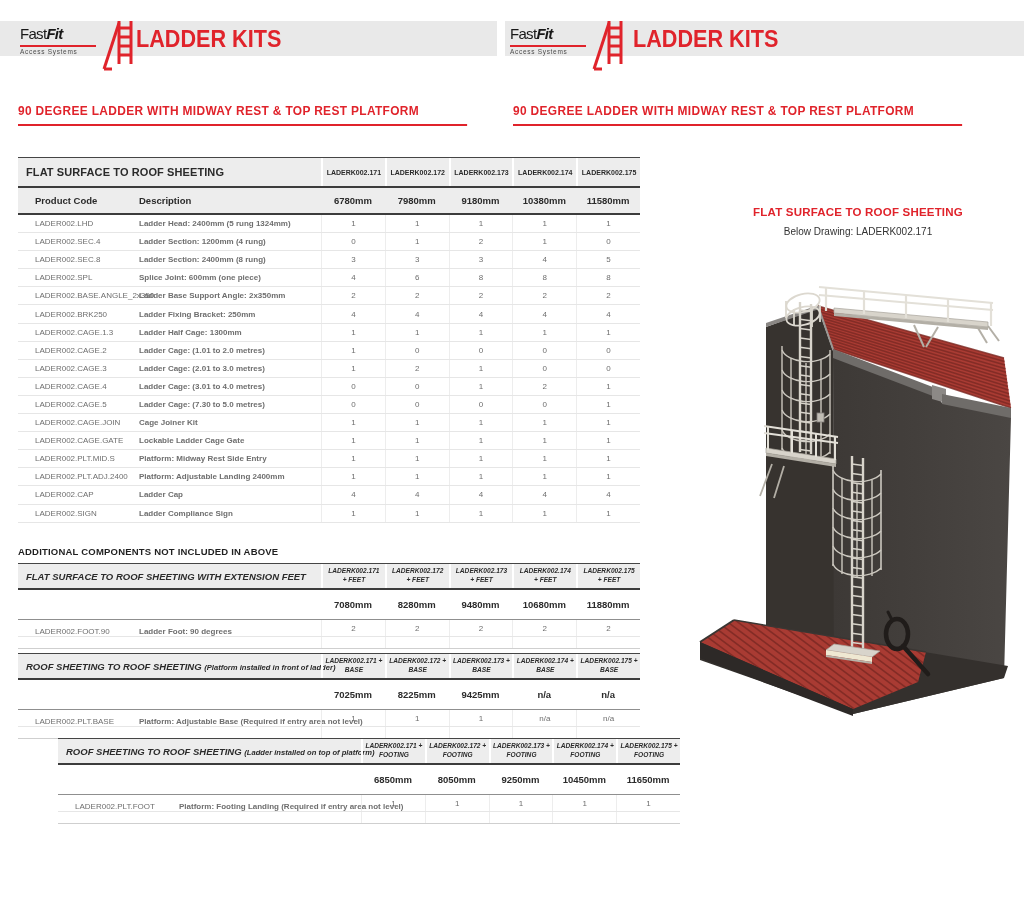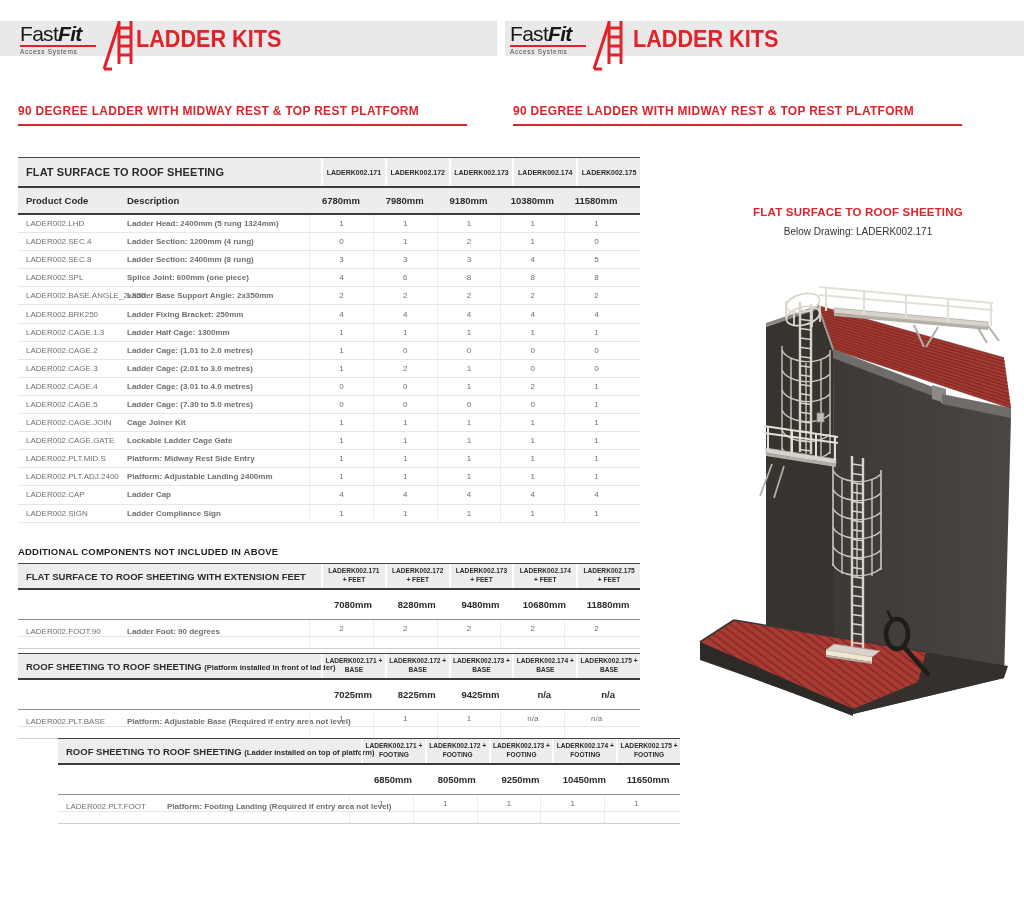--- a/index.html
+++ b/index.html
@@ -10,61 +10,61 @@
   }
 
   
   .mast{position:absolute;top:21px;height:35px;background:#e9e9e9;}
   .mast-left{left:0;width:497px;}
   .mast-right{left:505px;width:519px;}
 
   .logo{position:absolute;top:23px;width:120px;}
   .logo-l{left:20px;}
   .logo-r{left:510px;}
-  .logo-text{font-size:21px;color:#181818;letter-spacing:-0.7px;line-height:21px;white-space:nowrap;}
+  .logo-text{font-size:15px;color:#181818;letter-spacing:-0.7px;line-height:21px;white-space:nowrap;}
   .logo-text .fit{font-weight:bold;font-style:italic;}
   .logo-rule{width:76px;height:2px;background:#e0232b;margin-top:1px;}
   .logo-tag{font-size:6.5px;color:#4d4d4d;letter-spacing:0.7px;margin-top:1px;white-space:nowrap;}
   .logo-ladder{position:absolute;top:-4px;left:78px;}
 
   .kits-title{position:absolute;top:26px;font-size:23px;font-weight:bold;color:#e0232b;
     transform:scaleX(.94);transform-origin:left;white-space:nowrap;letter-spacing:0px;}
   .kits-l{left:136px;} .kits-r{left:633px;}
 
   
   .sec-head{position:absolute;top:104px;width:463px;color:#e0232b;font-weight:bold;
     font-size:12.3px;letter-spacing:0.35px;padding-bottom:6px;border-bottom:2px solid #e0232b;
     transform:scaleX(.97);transform-origin:left;white-space:nowrap;}
   .sec-l{left:18px;} .sec-r{left:513px;}
 
   
   .t{position:absolute;left:18px;width:622px;color:#6e6e6e;border-top:1px solid #454545;}
   .row{display:flex;align-items:center;box-sizing:border-box;}
   .c{box-sizing:border-box;}
-  .c-code{width:109px;padding-left:8px;font-size:8px;white-space:nowrap;}
+  .c-code{width:121px;padding-left:17px;font-size:8px;white-space:nowrap;}
   .c-desc{width:182px;font-size:8px;white-space:nowrap;font-weight:bold;}
   .c-q{width:63.8px;text-align:center;font-size:8px;}
   .hdr-title{width:303px;padding-left:8px;font-weight:bold;color:#2b2b2b;box-sizing:border-box;white-space:nowrap;}
   .spacer{width:303px;}
 
   .t1{top:157px;}
   .t1 .h1{height:30px;background:#ededed;border-bottom:2px solid #3c3c3c;}
   .t1 .h1 .hdr-title{font-size:11px;letter-spacing:0.1px;}
   .t1 .h1 .c-q{font-size:7px;font-weight:bold;color:#2b2b2b;border-left:2px solid #ffffff;
     height:100%;display:flex;align-items:center;justify-content:center;}
   .t1 .h2{height:27px;background:#ededed;border-bottom:2px solid #3c3c3c;}
   .t1 .h2 .c-code,.t1 .h2 .c-desc{font-weight:bold;color:#2b2b2b;font-size:9.5px;}
   .t1 .h2 .c-q{font-weight:bold;color:#2b2b2b;font-size:9.5px;}
 
   .dr{height:18.1px;border-bottom:1px solid #e6e6e6;}
   .dr .c-q{border-left:1px solid #ededed;height:100%;display:flex;align-items:center;justify-content:center;}
 
   .add-head{position:absolute;left:18px;top:546px;font-size:9.5px;font-weight:bold;color:#1f1f1f;letter-spacing:0.2px;}
 
-  .ts .h1{min-height:26px;background:#ededed;border-bottom:2px solid #3c3c3c;}
+  .ts .h1{min-height:26px;background:#ededed;border-bottom:2px solid #3c3c3c;font-style:italic;}
   .ts .h1 .hdr-title{font-size:9.5px;}
   .ts .h1 .hdr-title .note{font-size:7.6px;}
   .ts .h1 .c-q{font-size:6.6px;font-weight:bold;color:#2b2b2b;border-left:2px solid #ffffff;
     line-height:1.3;padding:2px 0;align-self:stretch;display:flex;flex-direction:column;justify-content:center;}
   .ts .sizes{height:30px;border-bottom:1px solid #8f8f8f;}
   .ts .sizes .c-q{font-weight:bold;color:#2b2b2b;font-size:9.5px;}
   .ts .dr{height:17px;align-items:flex-end;}
   .er{height:12px;border-bottom:1px solid #cfcfcf;}
   .er .c-q{border-left:1px solid #ededed;height:100%;}
   .t2{top:563px;} .t3{top:653px;} .t4{top:738px;margin-left:40px;}

